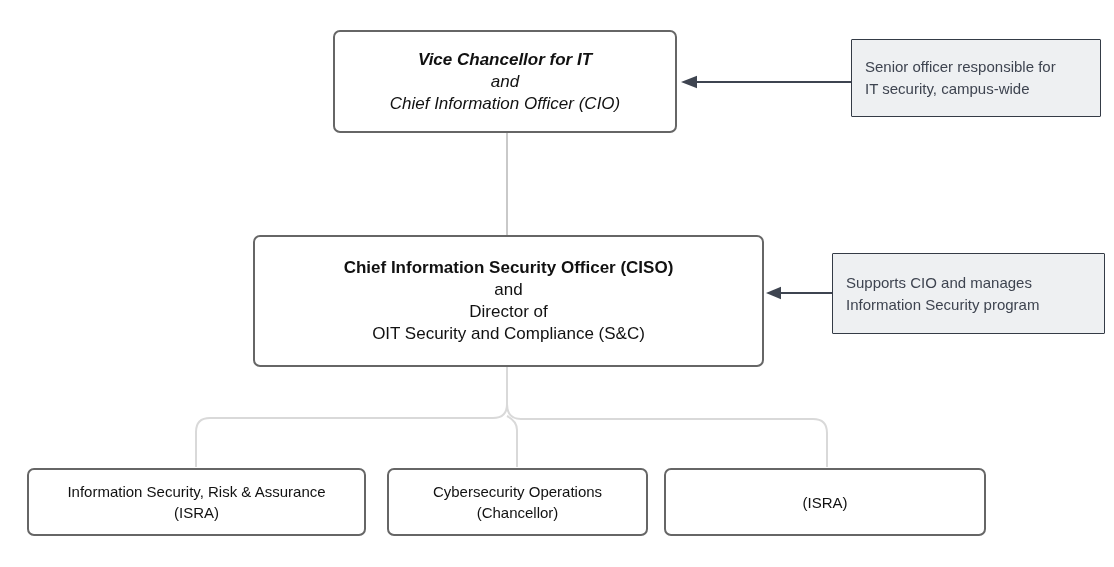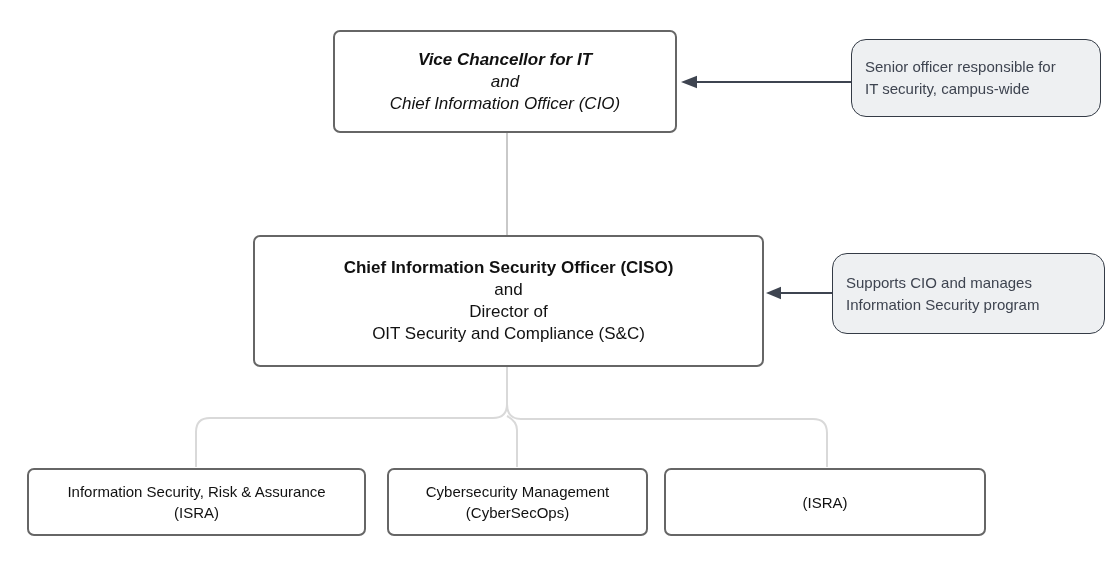--- a/index.html
+++ b/index.html
@@ -51,21 +51,21 @@
   .node.small .n-line {
     font-size: 15px;
     line-height: 21px;
   }
 
   .note {
     position: absolute;
     box-sizing: border-box;
     background: var(--note-fill, #eef0f2);
     border: 1.5px solid var(--note-border, #343b46);
-    border-radius: 15px;
+    border-radius: 1px;
     color: var(--note-text, #3e4450);
     display: flex;
     flex-direction: column;
     justify-content: center;
     text-align: left;
     padding-left: 13px;
     padding-right: 0;
     z-index: 2;
   }
   .note .note-line {
@@ -114,22 +114,22 @@
     <div class="n-line">Director of</div>
     <div class="n-line">OIT Security and Compliance (S&amp;C)</div>
   </div>
 
   <div class="node small" id="node-isra">
     <div class="n-line">Information Security, Risk &amp; Assurance</div>
     <div class="n-line">(ISRA)</div>
   </div>
 
   <div class="node small" id="node-csops">
-    <div class="n-line">Cybersecurity Management</div>
-    <div class="n-line">(CyberSecOps)</div>
+    <div class="n-line">Cybersecurity Operations</div>
+    <div class="n-line">(Chancellor)</div>
   </div>
 
   <div class="node small" id="node-vrlm">
     <div class="n-line">(ISRA)</div>
   </div>
 
   <div class="note" id="note-vc-cio">
     <div class="note-line">Senior officer responsible for</div>
     <div class="note-line">IT security, campus-wide</div>
   </div>

